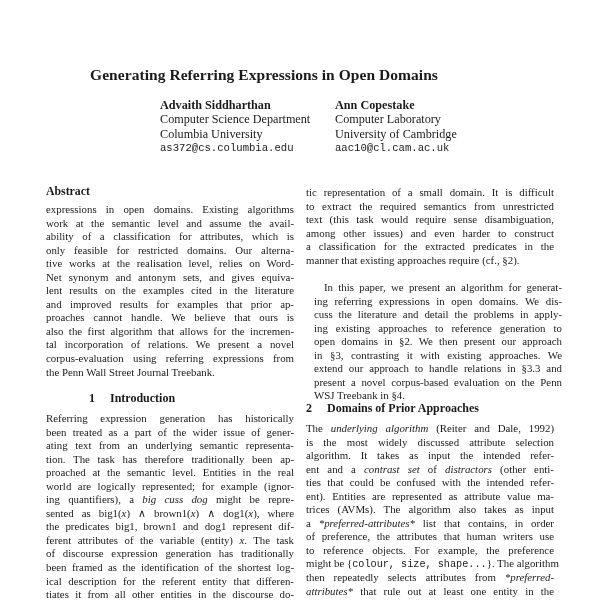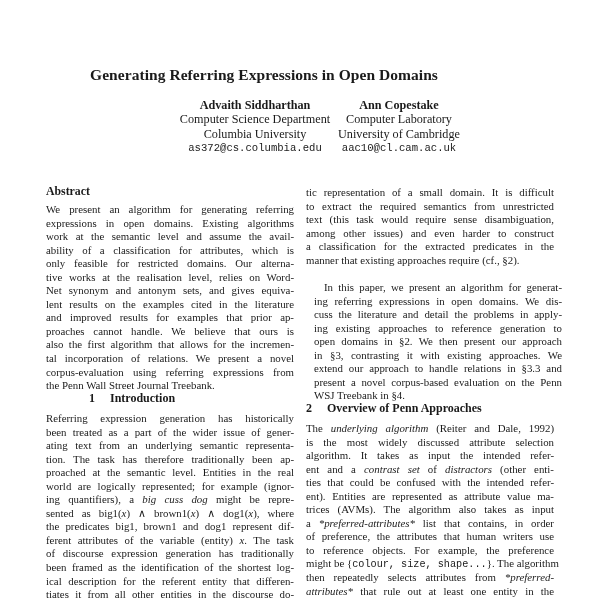--- a/index.html
+++ b/index.html
@@ -1,20 +1,20 @@
 <!DOCTYPE html>
 <html><head>
 <meta charset="utf-8">
 <style>
   html, body { margin:0; padding:0; background:#ffffff; }
   body { width:600px; height:600px; overflow:hidden; position:relative;
          font-family:"Liberation Serif","DejaVu Serif",serif; color:#1a1a1a; }
   .title { position:absolute; top:66px; left:0; width:528px; text-align:center;
            font-weight:bold; font-size:15.5px; letter-spacing:0.05px; }
-  .author { position:absolute; top:98px; text-align:center; font-size:12.2px; line-height:14.4px; }
+  .author { position:absolute; top:98px; font-size:12.2px; line-height:14.4px; }
   .author .name { font-weight:bold; }
   .author .email { font-family:"Liberation Mono","DejaVu Sans Mono",monospace; font-size:10.6px; }
   #author-1 { left:160px; width:190px; }
   #author-2 { left:335px; width:128px; }
   .col { position:absolute; top:0; width:248px; font-size:10.85px; line-height:13.55px; }
   #col-left { left:46px; }
   #col-right { left:306px; }
   .line { display:block; height:13.55px; white-space:nowrap; text-align:justify; text-align-last:justify; }
   .line.last { text-align-last:left; }
   .line.indent { text-indent:10px; }
@@ -42,21 +42,20 @@
     <div class="name">Ann Copestake</div>
     <div>Computer Laboratory</div>
     <div>University of Cambridge</div>
     <div class="email">aac10@cl.cam.ac.uk</div>
   </div>
 
   <div class="abs-head">Abstract</div>
 
   <div class="col" id="col-left">
     <div class="block" style="top:203px;">
-        <span class="line">We present an algorithm for generating referring</span>
         <span class="line">expressions in open domains. Existing algorithms</span>
         <span class="line">work at the semantic level and assume the avail-</span>
         <span class="line">ability of a classification for attributes, which is</span>
         <span class="line">only feasible for restricted domains. Our alterna-</span>
         <span class="line">tive works at the realisation level, relies on Word-</span>
         <span class="line">Net synonym and antonym sets, and gives equiva-</span>
         <span class="line">lent results on the examples cited in the literature</span>
         <span class="line">and improved results for examples that prior ap-</span>
         <span class="line">proaches cannot handle. We believe that ours is</span>
         <span class="line">also the first algorithm that allows for the incremen-</span>
@@ -99,21 +98,21 @@
         <span class="line">ing referring expressions in open domains. We dis-</span>
         <span class="line">cuss the literature and detail the problems in apply-</span>
         <span class="line">ing existing approaches to reference generation to</span>
         <span class="line">open domains in §2. We then present our approach</span>
         <span class="line">in §3, contrasting it with existing approaches. We</span>
         <span class="line">extend our approach to handle relations in §3.3 and</span>
         <span class="line">present a novel corpus-based evaluation on the Penn</span>
         <span class="line last">WSJ Treebank in §4.</span>
       </div>
     <div class="sec-head" style="top:402px; left:0;">
-      <span class="num">2</span><span>Overview of Penn Approaches</span>
+      <span class="num">2</span><span>Domains of Prior Approaches</span>
     </div>
     <div class="block" style="top:422px;">
         <span class="line">The <i>underlying algorithm</i> (Reiter and Dale, 1992)</span>
         <span class="line">is the most widely discussed attribute selection</span>
         <span class="line">algorithm. It takes as input the intended refer-</span>
         <span class="line">ent and a <i>contrast set</i> of <i>distractors</i> (other enti-</span>
         <span class="line">ties that could be confused with the intended refer-</span>
         <span class="line">ent). Entities are represented as attribute value ma-</span>
         <span class="line">trices (AVMs). The algorithm also takes as input</span>
         <span class="line">a <i>*preferred-attributes*</i> list that contains, in order</span>

